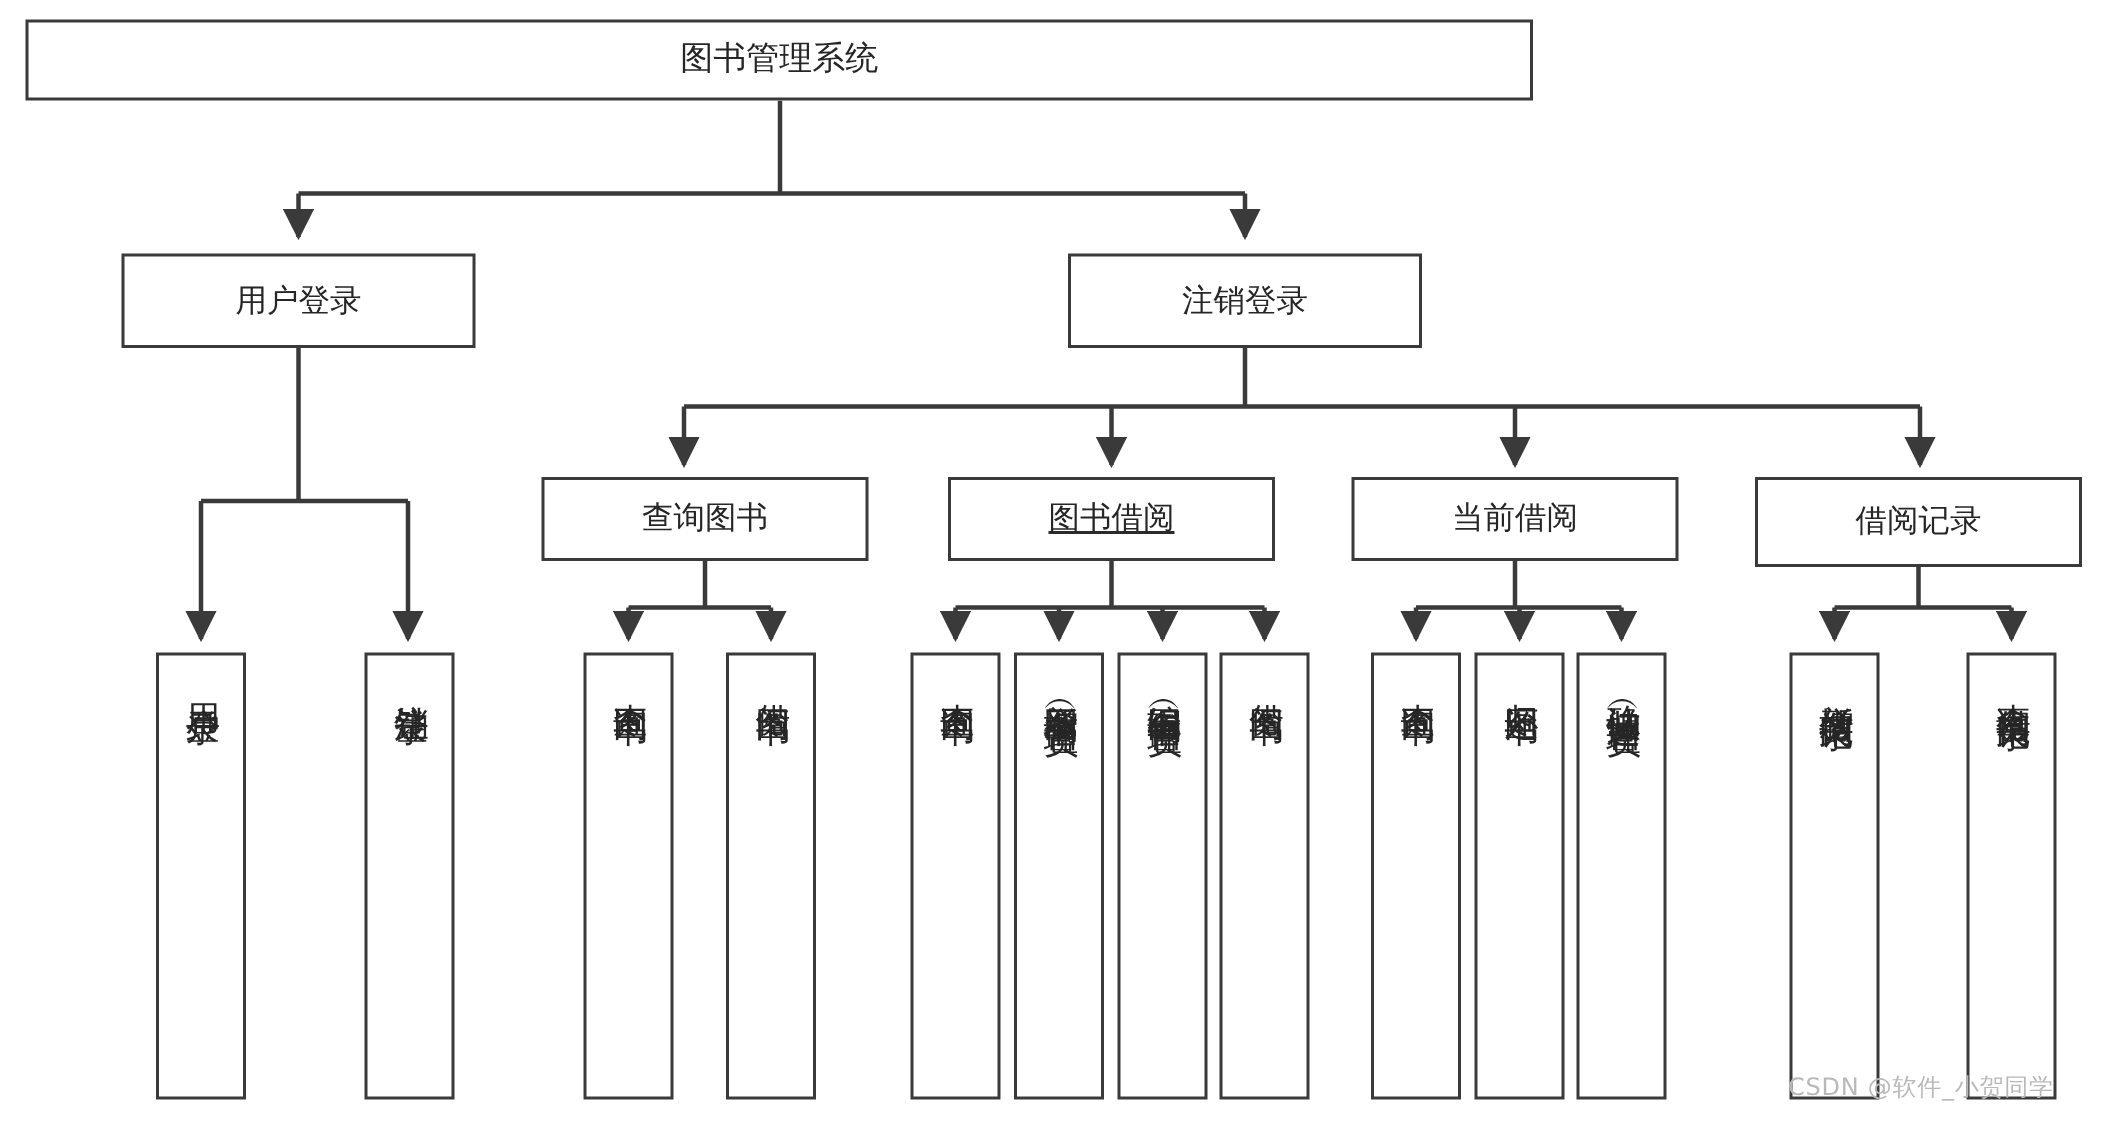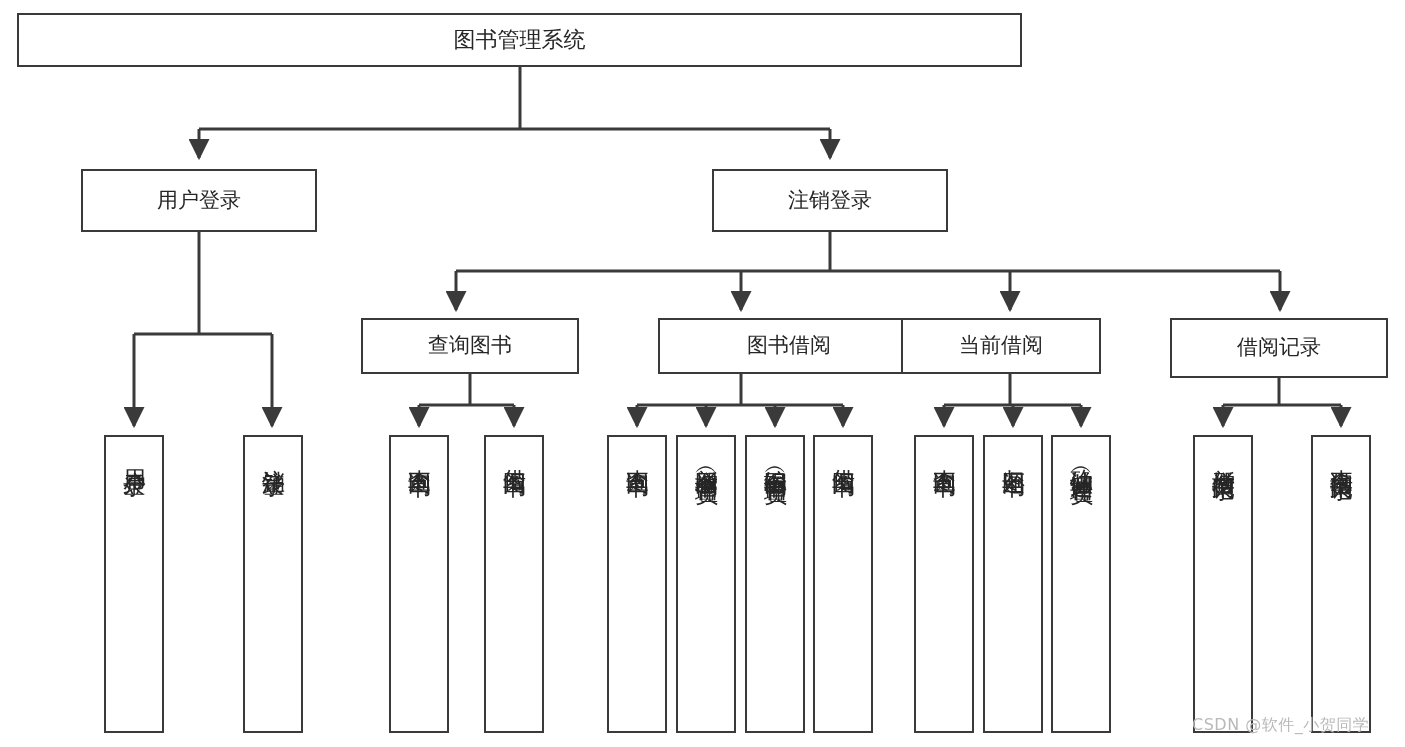--- a/index.html
+++ b/index.html
@@ -127,24 +127,24 @@
   <div class="node horizontal" style="left:81px;top:169px;width:236px;height:63px;">
     <span class="label">用户登录</span>
   </div>
   <div class="node horizontal" style="left:712px;top:169px;width:236px;height:63px;">
     <span class="label">注销登录</span>
   </div>
 
   <div class="node horizontal" style="left:361px;top:318px;width:218px;height:56px;">
     <span class="label">查询图书</span>
   </div>
-  <div class="node horizontal" style="left:658px;top:318px;width:262px;height:56px;">
+  <div class="node horizontal" style="left:632px;top:318px;width:218px;height:56px;text-decoration:underline;">
     <span class="label">图书借阅</span>
   </div>
-  <div class="node horizontal" style="left:901px;top:318px;width:200px;height:56px;">
+  <div class="node horizontal" style="left:901px;top:318px;width:218px;height:56px;">
     <span class="label">当前借阅</span>
   </div>
   <div class="node horizontal" style="left:1170px;top:318px;width:218px;height:60px;">
     <span class="label">借阅记录</span>
   </div>
 
   <div class="node vertical" style="left:104px;top:435px;width:60px;height:298px;">
     <span class="label">用户登录</span>
   </div>
   <div class="node vertical" style="left:243px;top:435px;width:60px;height:298px;">

